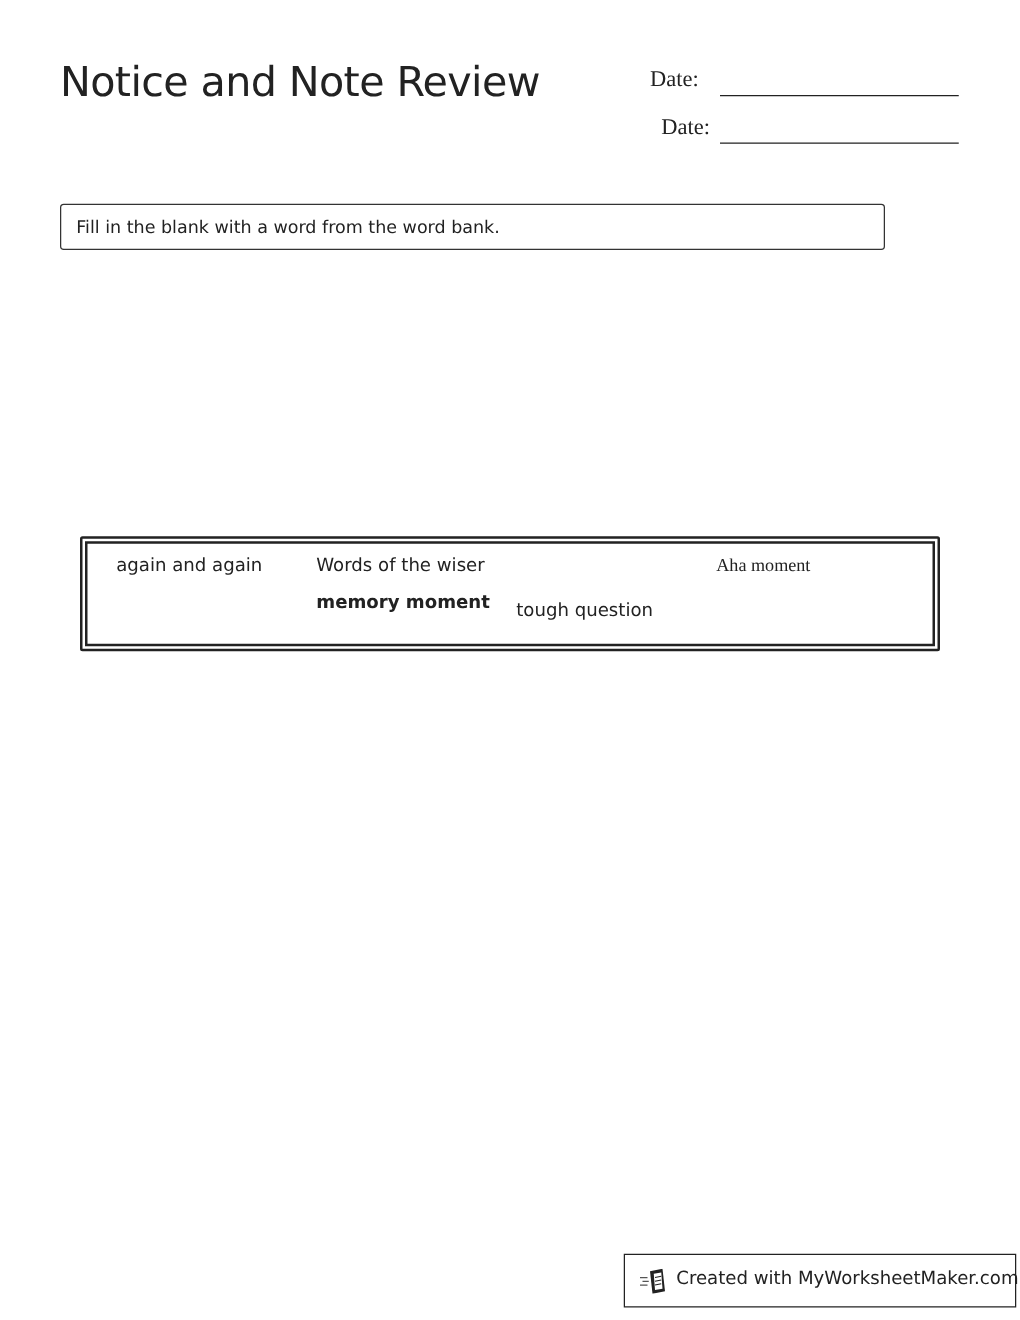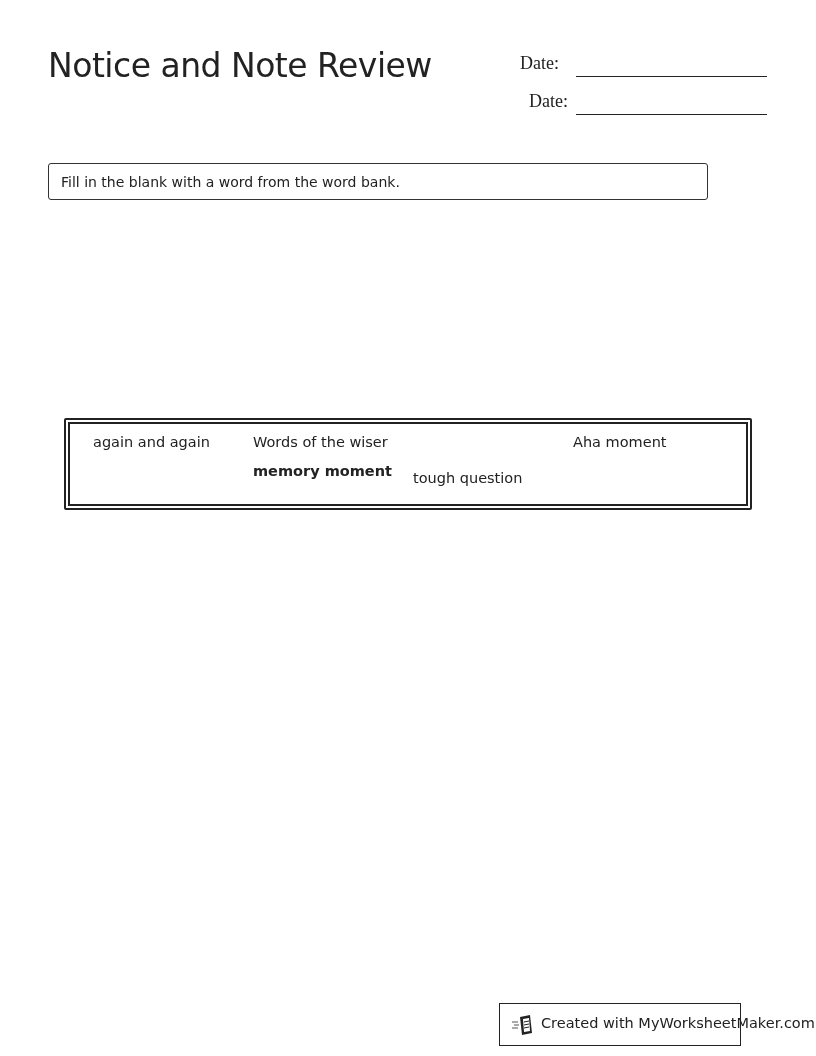--- a/index.html
+++ b/index.html
@@ -1,24 +1,24 @@
 <!DOCTYPE html>
 <html><head>
 <meta charset="utf-8">
 <style>
   html, body { margin:0; padding:0; background:#fff; }
   body { width:816px; height:1056px; position:relative; overflow:hidden; color:#222; font-family:"DejaVu Sans", sans-serif; }
   .title { position:absolute; left:48px; top:46px; font-size:33px; font-weight:normal; letter-spacing:-0.5px; color:#222; }
   .field-label { position:absolute; font-family:"Liberation Serif", serif; font-size:18px; color:#222; }
   .field-line { position:absolute; height:0; border-bottom:1.5px solid #222; }
   .instructions { position:absolute; left:48px; top:163px; width:660px; height:37px; border:1.5px solid #333; border-radius:3px; box-sizing:border-box; padding:0 12px; font-size:14px; line-height:36px; color:#222; }
-  .wordbank { position:absolute; left:64px; top:418px; width:688px; height:92px; border:2px solid #222; border-radius:2px; box-sizing:border-box; }
+  .wordbank { position:absolute; left:64px; top:429px; width:688px; height:92px; border:2px solid #222; border-radius:2px; box-sizing:border-box; }
   .wordbank-inner { position:absolute; left:2px; top:2px; right:2px; bottom:2px; border:2px solid #222; }
   .word { position:absolute; font-size:14.5px; line-height:19px; color:#222; width:150px; }
-  .credit { position:absolute; left:499px; top:1003px; width:242px; height:43px; border:1.5px solid #222; box-sizing:border-box; }
+  .credit { position:absolute; left:499px; top:1003px; width:314px; height:43px; border:1.5px solid #222; box-sizing:border-box; }
   .credit-icon { position:absolute; left:12px; top:11px; width:22px; height:20px; }
   .credit-text { position:absolute; left:41px; top:11px; font-size:14.5px; color:#222; white-space:nowrap; }
 </style>
 </head>
 <body>
 
 <div>
   <h1 class="title" style="margin:0;">Notice and Note Review</h1>
 
   <span class="field-label" style="left:520px; top:53px;">Date:</span>
@@ -29,21 +29,21 @@
 
   <div class="instructions">
     <span>Fill in the blank with a word from the word bank.</span>
   </div>
 
   <div class="wordbank">
     <div class="wordbank-inner"></div>
     <span class="word" style="left:27px; top:13px;">again and again</span>
     <span class="word" style="left:187px; top:13px;">Words of the wiser</span>
     <span class="word" style="left:347px; top:13px;margin-top:36px;">tough question</span>
-    <span class="word" style="left:507px; top:13px;">Aha moment</span>
+    <span class="word" style="left:507px; top:13px;font-family:Liberation Serif, serif;">Aha moment</span>
     <span class="word" style="left:187px; top:42px;font-weight:bold;">memory moment</span>
   </div>
 
   <div class="credit">
     <span class="credit-icon">
       <svg width="22" height="20" viewBox="0 0 22 20">
         <line x1="0" y1="7" x2="6" y2="7" stroke="#555" stroke-width="1"></line>
         <line x1="2" y1="10" x2="7" y2="10" stroke="#555" stroke-width="1"></line>
         <line x1="0" y1="13" x2="6" y2="13" stroke="#555" stroke-width="1"></line>
         <polygon points="8,2 18,0 20,18 10,20" fill="#222"></polygon>

